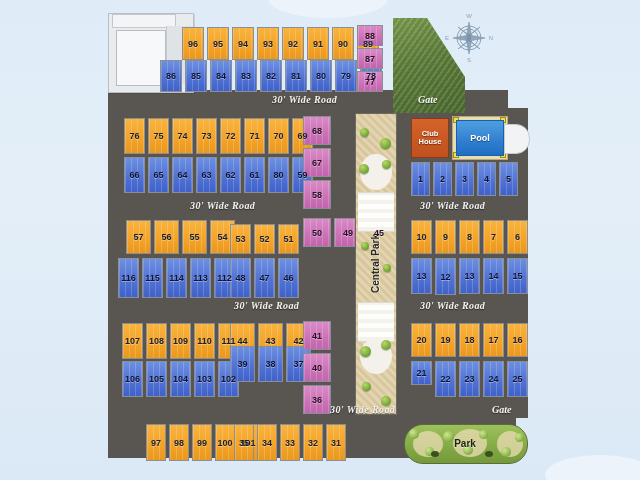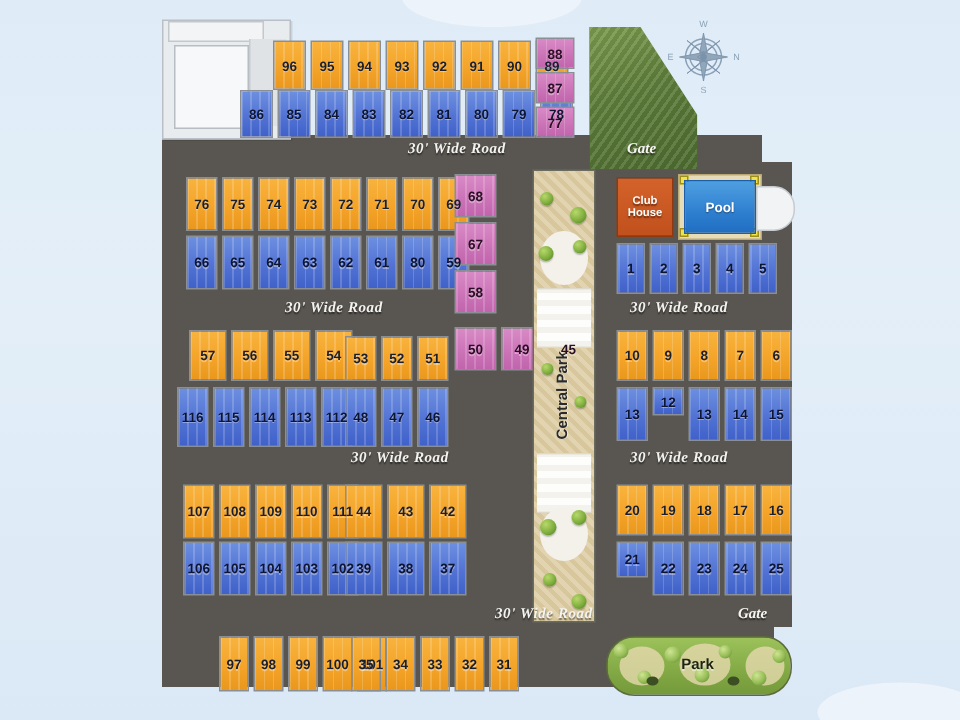--- a/index.html
+++ b/index.html
@@ -374,29 +374,40 @@
       <div class="plot p-bl" style="width: 21px; height: 36px;">
         <span style="position: relative; z-index: 2;">104</span>
       </div>
       <div class="plot p-bl" style="width: 21px; height: 36px;">
         <span style="position: relative; z-index: 2;">103</span>
       </div>
       <div class="plot p-bl" style="width: 21px; height: 36px;">
         <span style="position: relative; z-index: 2;">102</span>
       </div>
     </div>
-  <div class="row" style="left:230px;top:361px;gap:3px;">
+  <div class="row" style="left:230px;top:346px;gap:3px;">
       <div class="plot p-bl" style="width: 25px; height: 36px;">
         <span style="position: relative; z-index: 2;">39</span>
       </div>
       <div class="plot p-bl" style="width: 25px; height: 36px;">
         <span style="position: relative; z-index: 2;">38</span>
       </div>
       <div class="plot p-bl" style="width: 25px; height: 36px;">
         <span style="position: relative; z-index: 2;">37</span>
+      </div>
+    </div>
+  <div class="row" style="left:303px;top:321px;gap:3px;flex-direction:column;">
+      <div class="plot p-pk" style="width: 28px; height: 29px;">
+        <span style="position: relative; z-index: 2;">41</span>
+      </div>
+      <div class="plot p-pk" style="width: 28px; height: 29px;">
+        <span style="position: relative; z-index: 2;">40</span>
+      </div>
+      <div class="plot p-pk" style="width: 28px; height: 29px;">
+        <span style="position: relative; z-index: 2;">36</span>
       </div>
     </div>
 
   <div class="row" style="left:126px;top:424px;gap:3px;">
       <div class="plot p-or" style="width: 20px; height: 37px; margin-left: 20px;">
         <span style="position: relative; z-index: 2;">97</span>
       </div>
       <div class="plot p-or" style="width: 20px; height: 37px;">
         <span style="position: relative; z-index: 2;">98</span>
       </div>
@@ -459,21 +470,21 @@
         <span style="position: relative; z-index: 2;">7</span>
       </div>
       <div class="plot p-or" style="width: 21px; height: 34px;">
         <span style="position: relative; z-index: 2;">6</span>
       </div>
     </div>
   <div class="row" style="left:411px;top:258px;gap:3px;">
       <div class="plot p-bl" style="width: 21px; height: 36px;">
         <span style="position: relative; z-index: 2;">13</span>
       </div>
-      <div class="plot p-bl" style="width: 21px; height: 19px;">
+      <div class="plot p-bl" style="width: 21px; height: 37px;">
         <span style="position: relative; z-index: 2;">12</span>
       </div>
       <div class="plot p-bl" style="width: 21px; height: 36px;">
         <span style="position: relative; z-index: 2;">13</span>
       </div>
       <div class="plot p-bl" style="width: 21px; height: 36px;">
         <span style="position: relative; z-index: 2;">14</span>
       </div>
       <div class="plot p-bl" style="width: 21px; height: 36px;">
         <span style="position: relative; z-index: 2;">15</span>

